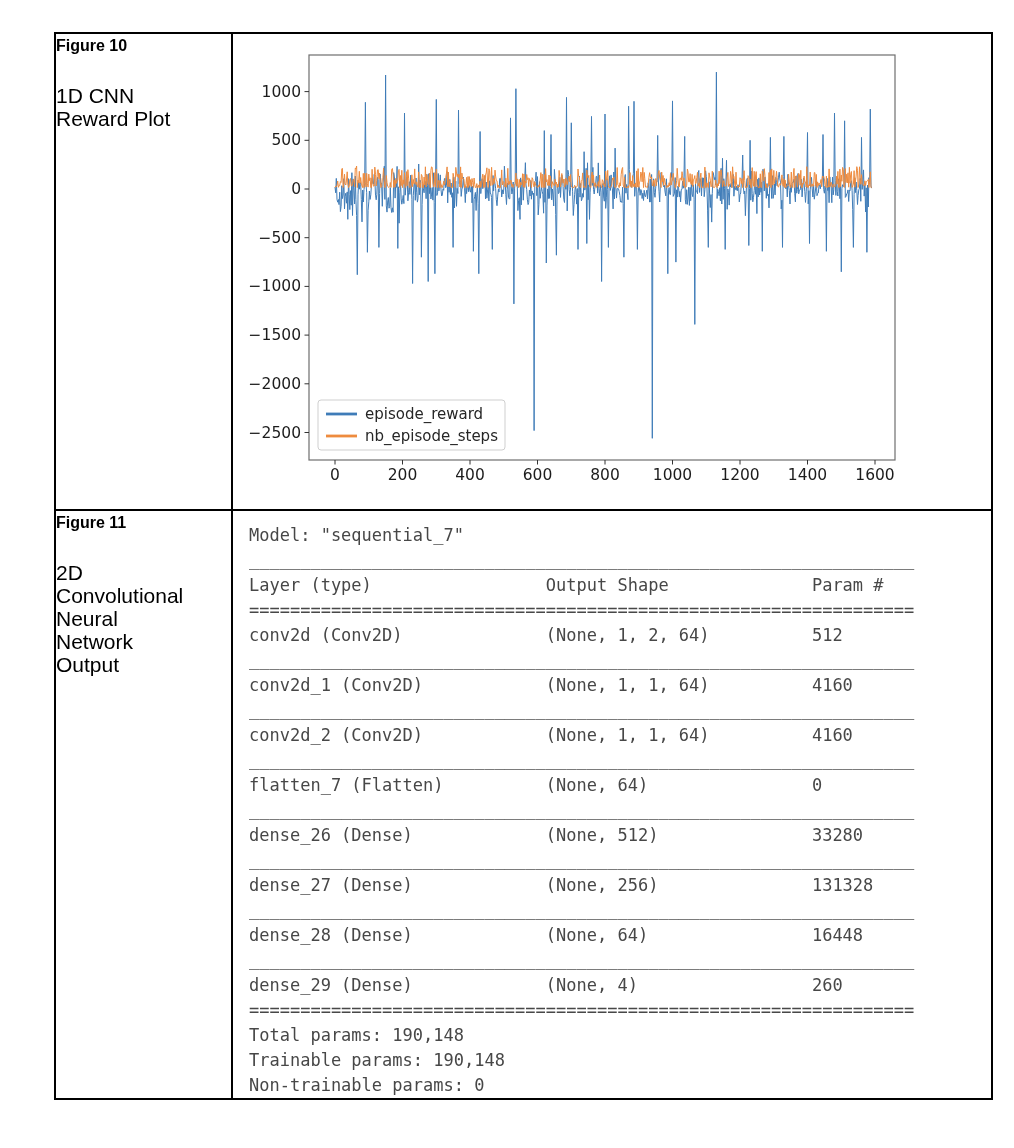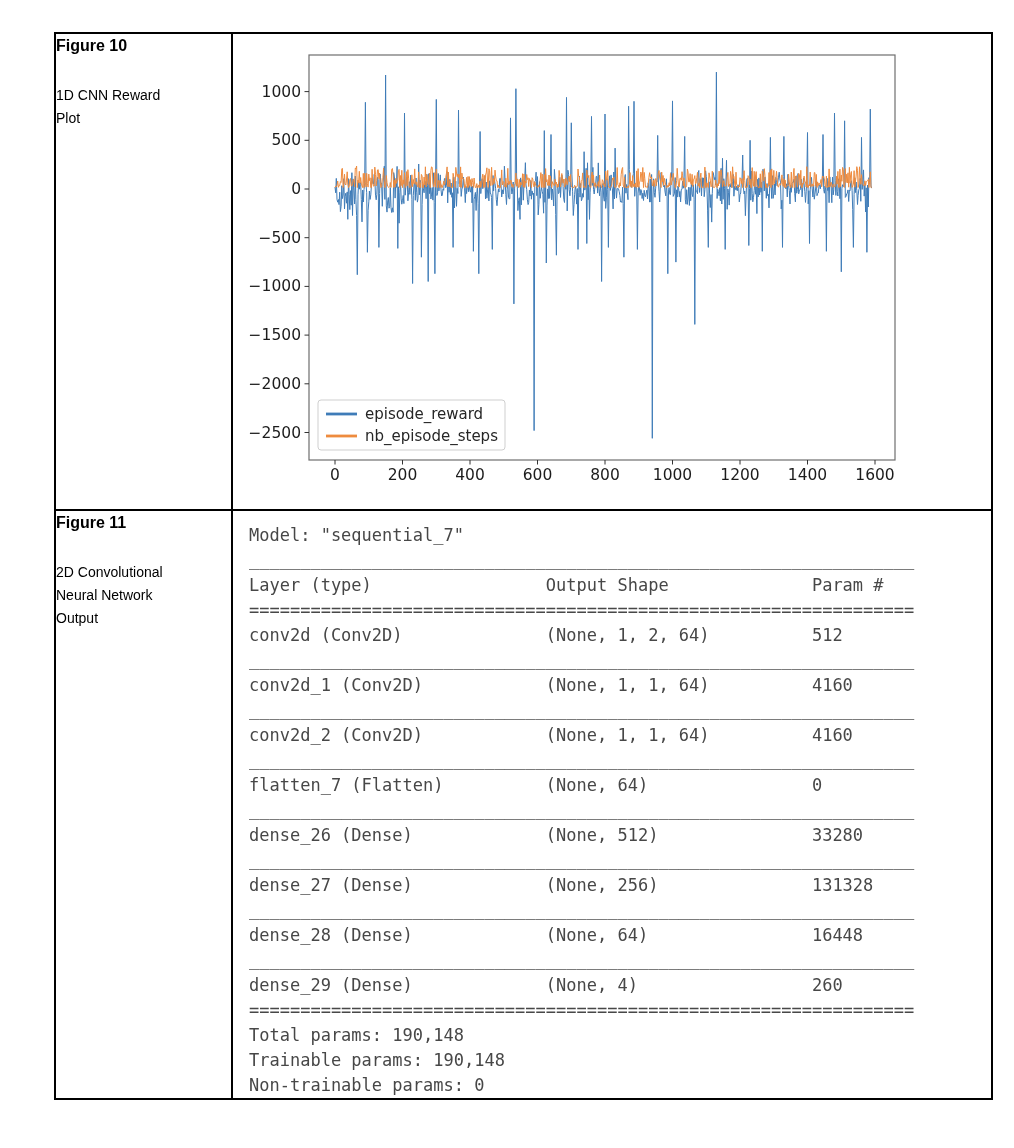--- a/index.html
+++ b/index.html
@@ -4,21 +4,21 @@
 <style>
   html,body{margin:0;padding:0;background:#ffffff;}
   body{width:1014px;height:1148px;font-family:"Liberation Sans",sans-serif;}
   .page{position:relative;width:1014px;height:1148px;background:#fff;overflow:hidden;}
   table.fig-table{position:absolute;left:54px;top:32px;width:937px;border-collapse:collapse;table-layout:fixed;}
   table.fig-table td{border:2px solid #000;vertical-align:top;background:#fff;padding:0;}
   tr.row-fig10{height:477px;}
   tr.row-fig11{height:554px;}
   .cap-cell{padding:16px 8px 0 13px;}
   .fig-label{font-weight:bold;font-size:16px;line-height:23px;color:#000;}
-  .fig-caption{margin-top:27px;font-size:14px;line-height:23px;color:#000;width:118px;}
+  .fig-caption{margin-top:27px;font-size:21px;line-height:23px;color:#000;width:118px;}
   .plot-cell{position:relative;}
   svg.chart{display:block;width:756px;height:473px;}
   .tick{font-family:"DejaVu Sans",sans-serif;font-size:15.5px;fill:#1c1c1c;}
   .lgtext{font-family:"DejaVu Sans",sans-serif;font-size:15px;fill:#262626;}
   pre.model-summary{margin:0;padding:12px 0 0 16px;font-family:"DejaVu Sans Mono",monospace;
     font-size:17px;line-height:25px;color:#474747;}
 </style>
 </head>
 <body>
 

